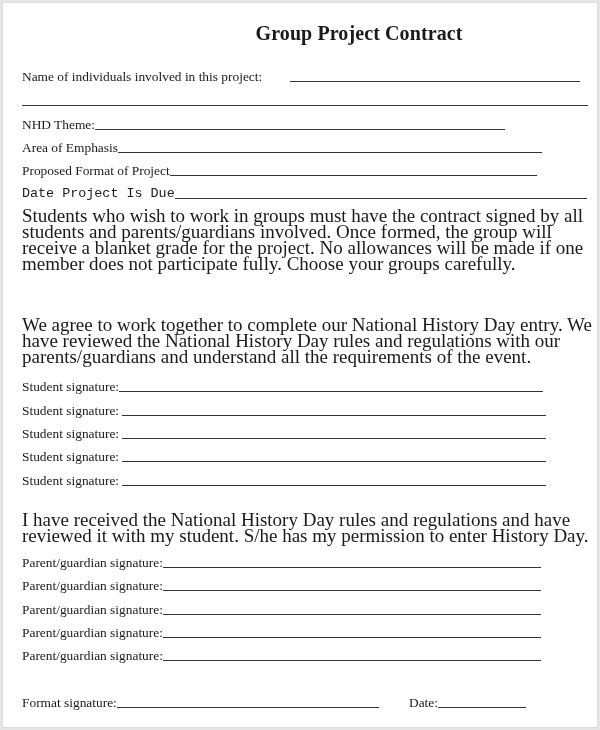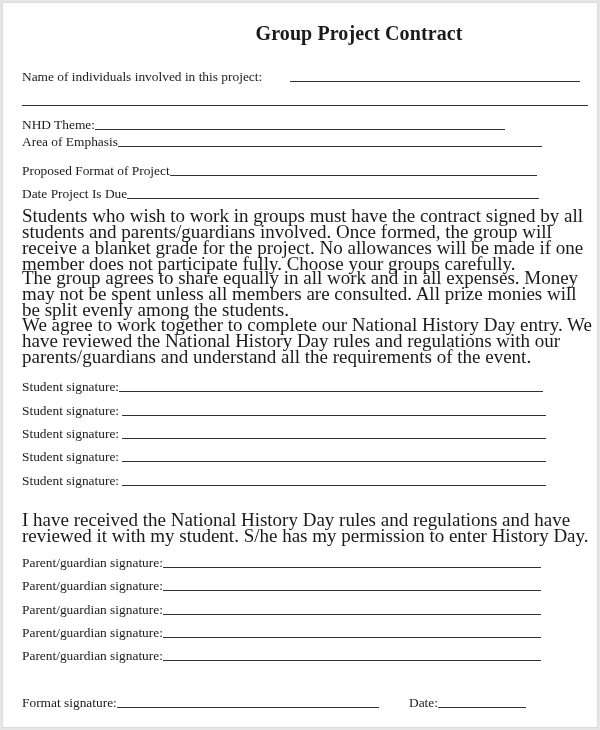--- a/index.html
+++ b/index.html
@@ -24,37 +24,36 @@
     <span class="lbl">Name of individuals involved in this project:</span>
     <span class="line" style="width:290px;"></span>
   </div>
   <div class="abs" style="left:19px; top:102px; width:566px; border-bottom:1px solid #333;"></div>
 
   <div class="abs field t" style="left:19px; top:114px;">
     <span class="lbl">NHD Theme:</span>
     <span class="line" style="width:410px;"></span>
   </div>
 
-  <div class="abs field t" style="left:19px; top:131px;">
+  <div class="abs field t" style="left:19px; top:137px;">
     <span class="lbl">Area of Emphasis</span>
     <span class="line" style="width:424px;"></span>
   </div>
 
   <div class="abs field t" style="left:19px; top:160px;">
     <span class="lbl">Proposed Format of Project</span>
     <span class="line" style="width:367px;"></span>
   </div>
 
-  <div class="abs field t" style="left:19px; top:183px;">
+  <div class="abs field t" style="left:19px; top:183px;font-family:Liberation Mono, monospace;">
     <span class="lbl">Date Project Is Due</span>
     <span class="line" style="width:412px;"></span>
   </div>
 
   <div class="para" style="top:205px;">Students who wish to work in groups must have the contract signed by all students and parents/guardians involved.  Once formed, the group will receive a blanket grade for the project.   No allowances will be made if one member does not participate fully.  Choose your groups carefully.</div>
-  <div class="para" style="top:267px;">The group agrees to share equally in all work and in all expenses.  Money may not be spent unless all members are consulted.  All prize monies will be split evenly among the students.</div>
   <div class="para" style="top:314px;">We agree to work together to complete our National History Day entry.  We have reviewed the National History Day rules and regulations with our parents/guardians and understand all the requirements of the event.</div>
 
   <div class="abs field t" style="left:19px; top:376px;">
     <span class="lbl">Student signature:</span>
     <span class="line" style="width:424px;"></span>
   </div>
   <div class="abs field t" style="left:19px; top:400px;">
     <span class="lbl" style="padding-right:3px;">Student signature: </span>
     <span class="line" style="width:424px;"></span>
   </div>

